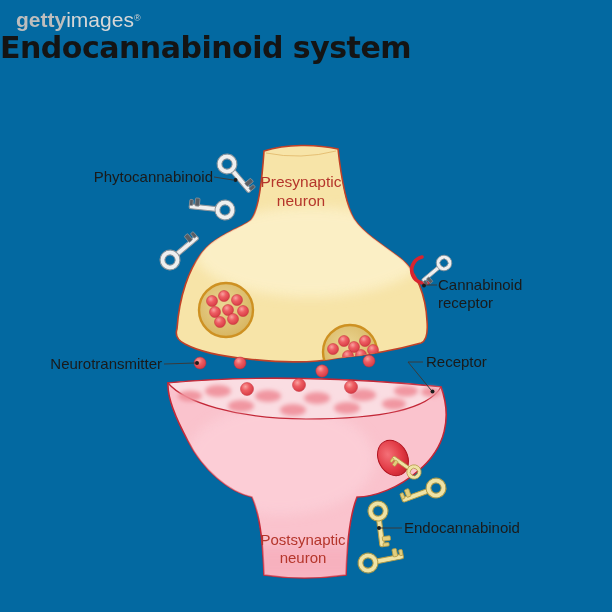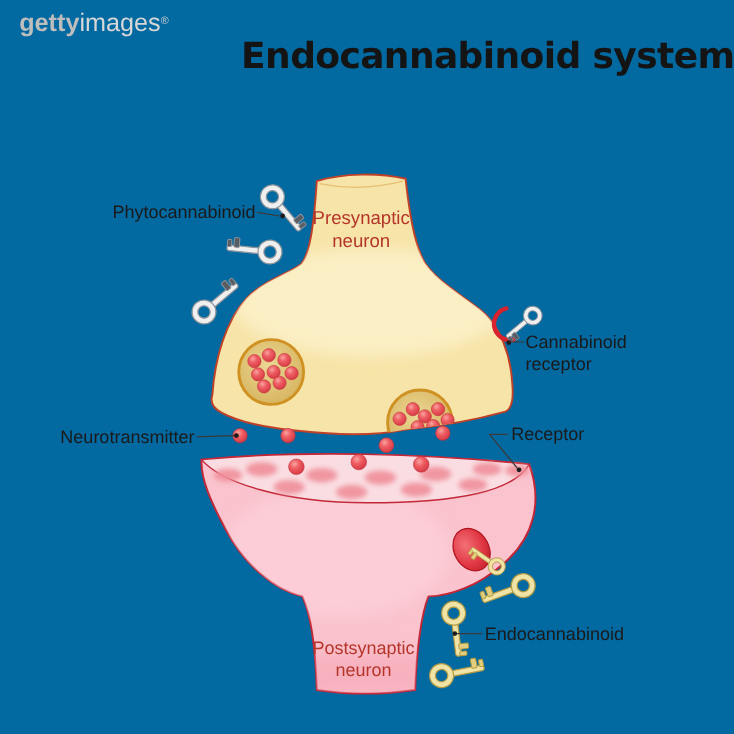--- a/index.html
+++ b/index.html
@@ -2,21 +2,21 @@
 <html style="--c-presynaptic_fill: #F7E4A8; --c-presynaptic_outline: #C04128; --c-postsynaptic_fill: #FAC3CD; --c-postsynaptic_outline: #C32737; --c-neurotransmitter_red: #E8505A; --c-vesicle_fill: #DDBE72; --c-vesicle_rim: #CE9122; --c-receptor_red: #D8232F; --c-silver_key: #EFEFEF; --c-gold_key: #EFE3A5; --c-label_black: #1A1A1A; --c-neuron_label_red: #B5352B;"><head>
 <meta charset="utf-8">
 <style>
   html,body{margin:0;padding:0;background:#fff;}
   #stage{position:relative;width:612px;height:612px;background:#0369a1;overflow:hidden;
          font-family:"Liberation Sans",sans-serif;}
   #watermark{position:absolute;top:8px;left:16px;z-index:5;user-select:none;letter-spacing:0;}
   #watermark .wm-bold{font-weight:bold;font-size:21px;color:#bdbdbd;}
   #watermark .wm-light{font-weight:normal;font-size:21px;color:#d7d7d7;}
   #watermark .wm-reg{font-size:9px;color:#cfcfcf;vertical-align:super;}
-  #title{position:absolute;top:30px;left:0;width:612px;text-align:right;z-index:4;
+  #title{position:absolute;top:30px;left:0;width:612px;text-align:left;z-index:4;
          font-family:"DejaVu Sans",sans-serif;font-weight:bold;font-size:30px;
          letter-spacing:-0.5px;color:#141414;}
   svg{position:absolute;top:0;left:0;}
 
   .presyn-fill{fill:var(--c-presynaptic_fill,#F7E4A8);stroke:var(--c-presynaptic_outline,#C04128);stroke-width:1.6;}
   .post-fill{fill:var(--c-postsynaptic_fill,#FAC3CD);stroke:var(--c-postsynaptic_outline,#C32737);stroke-width:1.6;}
   .surf{fill:#FADDE2;stroke:var(--c-postsynaptic_outline,#C32737);stroke-width:1.2;}
   .rsite{fill:#F08F9A;opacity:.9;}
   .ball{fill:url(#gBall);stroke:#C22F3A;stroke-width:.5;}
   .ves{fill:url(#gVes);stroke:var(--c-vesicle_rim,#CE9122);stroke-width:2.4;}

